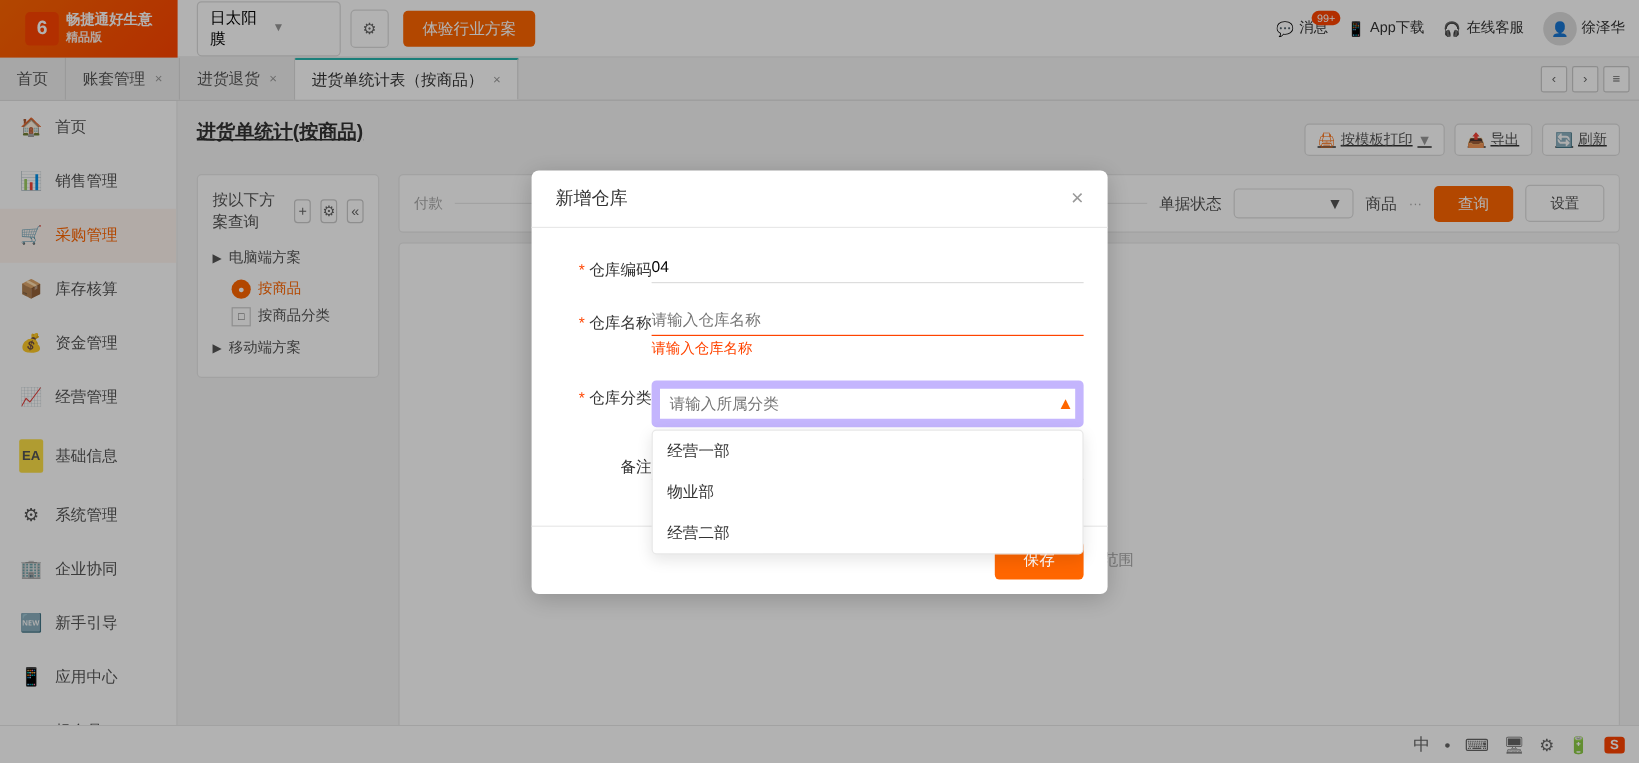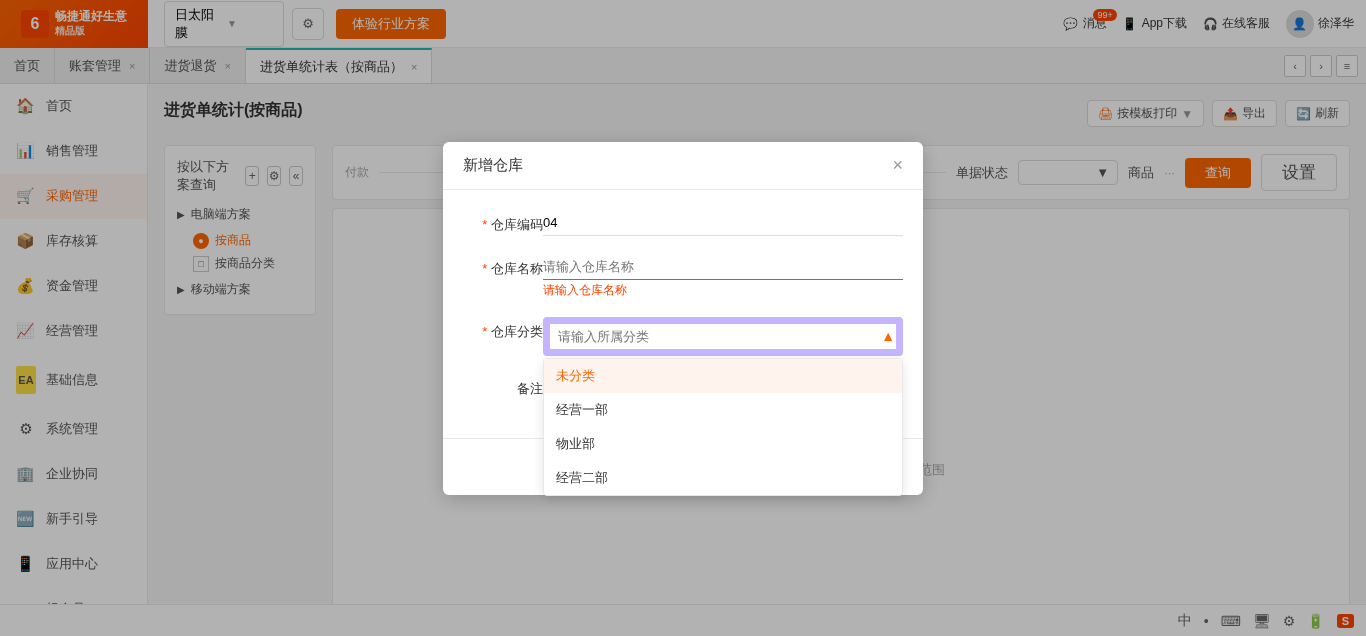--- a/index.html
+++ b/index.html
@@ -259,21 +259,21 @@
       border: 1px solid #ddd; border-radius: 4px; padding: 4px 8px;
       background: #fff; font-size: 13px; min-width: 80px; color: #555;
       display: flex; align-items: center; justify-content: space-between;
     }
     .big-query-btn {
       background: #ff6600; color: #fff; border: none; border-radius: 4px;
       padding: 6px 20px; cursor: pointer; font-size: 13px; margin-left: auto;
     }
     .settings-link {
       background: #fff; border: 1px solid #ddd; border-radius: 4px;
-      padding: 6px 20px; cursor: pointer; font-size: 17px; color: #555;
+      padding: 6px 20px; cursor: pointer; font-size: 12px; color: #555;
     }
 
     .guide-text {
       font-size: 13px; color: #aaa; text-align: center;
     }
   </style>
 </head>
 <body>
 
 <div class="top-navbar">
@@ -394,21 +394,21 @@
     <div class="sidebar-bottom">
       <button class="sidebar-bottom-btn">⚙</button>
       <button class="sidebar-bottom-btn">🔊</button>
     </div>
   </div>
 
   <div class="content-area" style="padding:0; overflow:hidden;">
 
     <div style="background:#f5f5f5; height:100%; position:relative; padding:16px;">
 
-      <div style="display:flex; align-items:flex-start; margin-bottom:12px;">
+      <div style="display:flex; align-items:center; margin-bottom:12px;text-decoration:underline;">
         <div class="page-title">进货单统计(按商品)</div>
         <div style="margin-left:auto; display:flex; gap:8px;">
           <div class="top-action-btn">
             <span class="icon" style="color:#ff6600;">🖨</span>
             <span>按模板打印</span>
             <span style="color:#999;">▼</span>
           </div>
           <div class="top-action-btn">
             <span class="icon" style="color:#ff6600;">📤</span>
             <span>导出</span>
@@ -519,21 +519,20 @@
       </div>
 
       <div class="form-row" style="position:relative;">
         <div class="form-label required">仓库分类</div>
         <div class="form-control-wrap" style="position:relative;">
           <input class="form-input-with-icon" type="text" placeholder="请输入所属分类" style="">
           <span class="input-icon-btn">▲</span>
           
           
           <div class="dropdown-list">
-            <div class="dropdown-item selected">未分类</div>
             <div class="dropdown-item">经营一部</div>
             <div class="dropdown-item">物业部</div>
             <div class="dropdown-item">经营二部</div>
           </div>
         </div>
       </div>
 
       <div class="form-row">
         <div class="form-label">备注</div>
         <div class="form-control-wrap">

